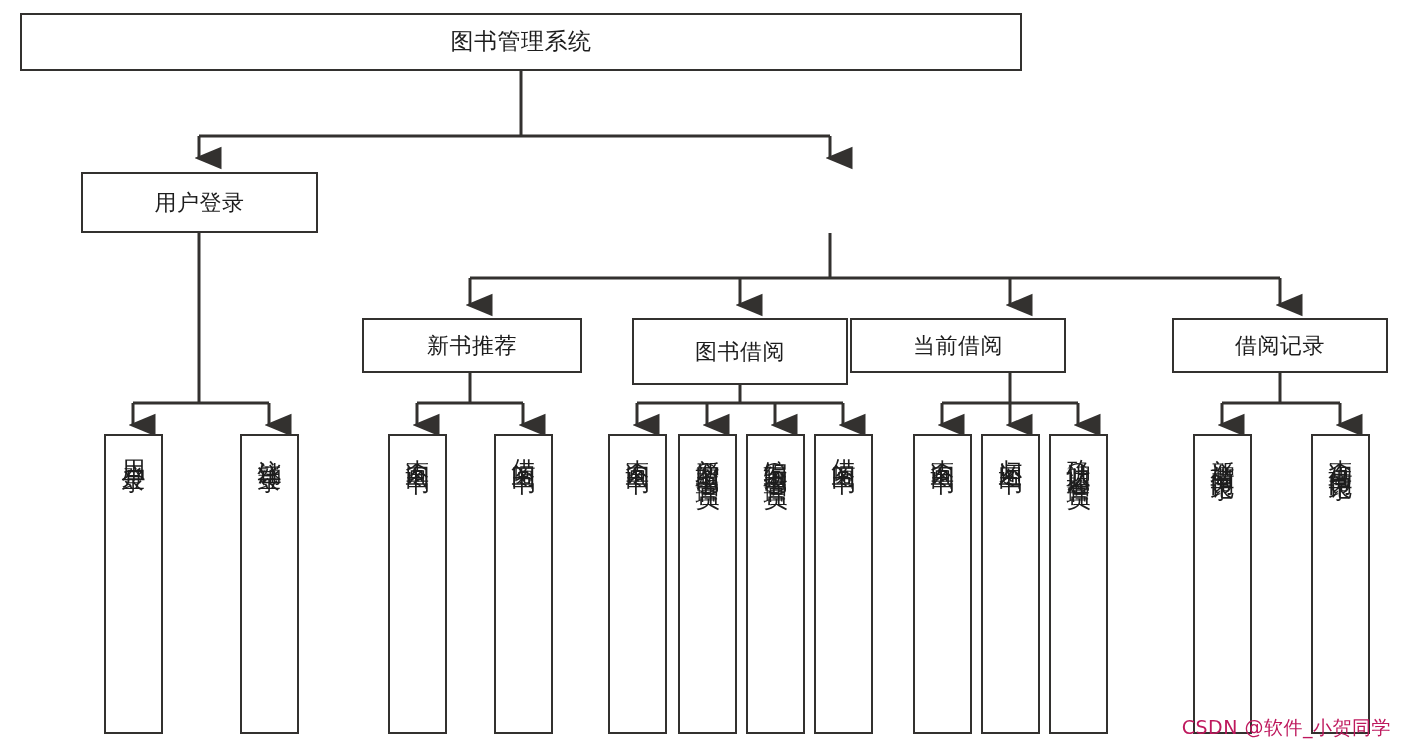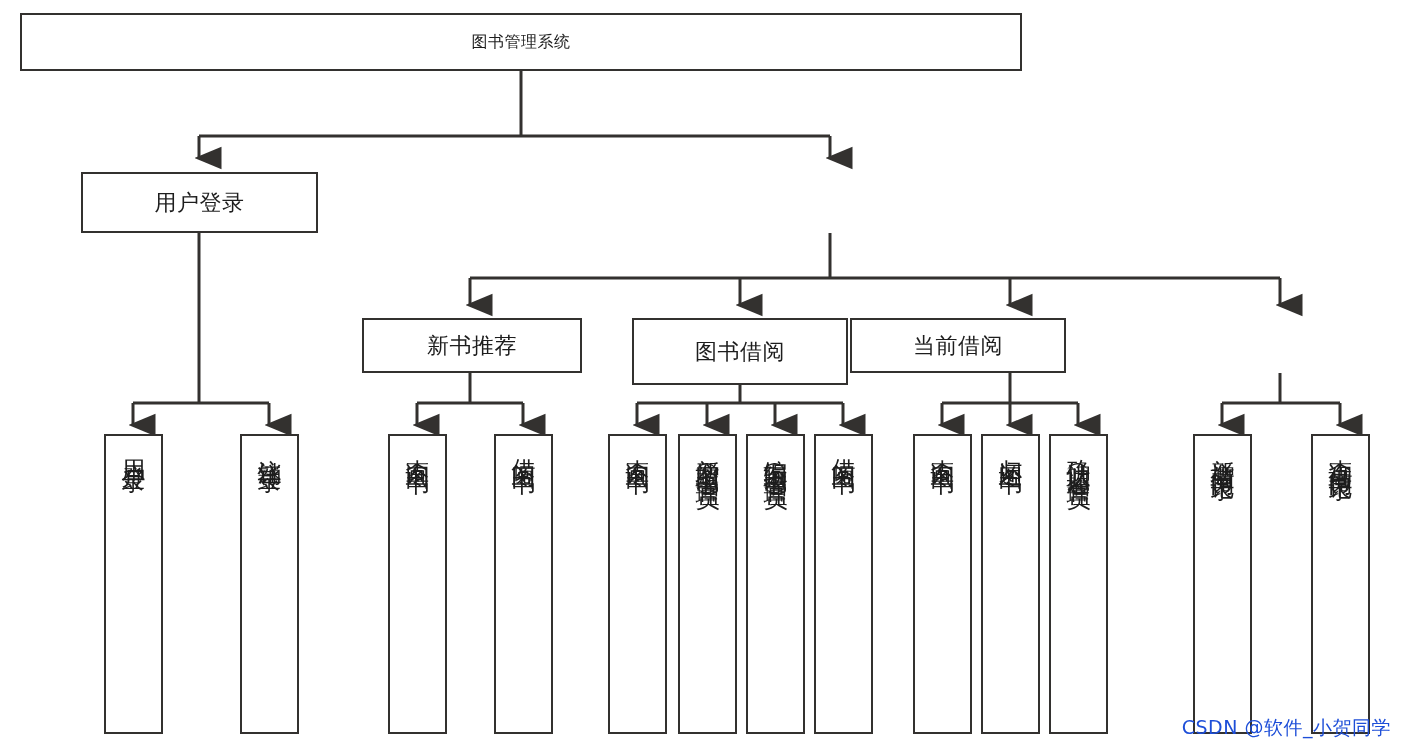--- a/index.html
+++ b/index.html
@@ -43,42 +43,42 @@
     line-height: 1.18;
     white-space: nowrap;
     letter-spacing: 0.5px;
   }
   
   .node.horiz .node-label {
     font-size: 22px;
     writing-mode: horizontal-tb;
   }
   .node.root .node-label {
-    font-size: 16px;
+    font-size: 23px;
   }
   
   .node.vert {
     align-items: flex-start;
     justify-content: center;
     padding-top: 4px;
   }
   .node.vert .node-label {
     writing-mode: vertical-rl;
     text-orientation: upright;
     font-size: 24px;
     line-height: 1.0;
     letter-spacing: 4px;
     white-space: nowrap;
   }
   .watermark {
     position: absolute;
     right: 14px;
     bottom: 6px;
     font-size: 19px;
-    color: #1d4ed8;
+    color: #be185d;
     letter-spacing: 0.5px;
     z-index: 5;
     white-space: nowrap;
   }
 </style>
 </head>
 <body>
 
 <div id="canvas">
 
@@ -149,20 +149,23 @@
   </div>
 
   <div class="node horiz" style="left:632px; top:318px; width:216px; height:67px;">
     <span class="node-label">图书借阅</span>
   </div>
 
   <div class="node horiz" style="left:850px; top:318px; width:216px; height:55px;">
     <span class="node-label">当前借阅</span>
   </div>
 
+  <div class="node horiz" style="left:1172px; top:318px; width:216px; height:55px;">
+    <span class="node-label">借阅记录</span>
+  </div>
 
   <div class="node vert" style="left:104px; top:434px; width:59px; height:300px;">
     <span class="node-label">用户登录</span>
   </div>
   <div class="node vert" style="left:240px; top:434px; width:59px; height:300px;">
     <span class="node-label">注销登录</span>
   </div>
 
   <div class="node vert" style="left:388px; top:434px; width:59px; height:300px;">
     <span class="node-label">查询图书</span>

